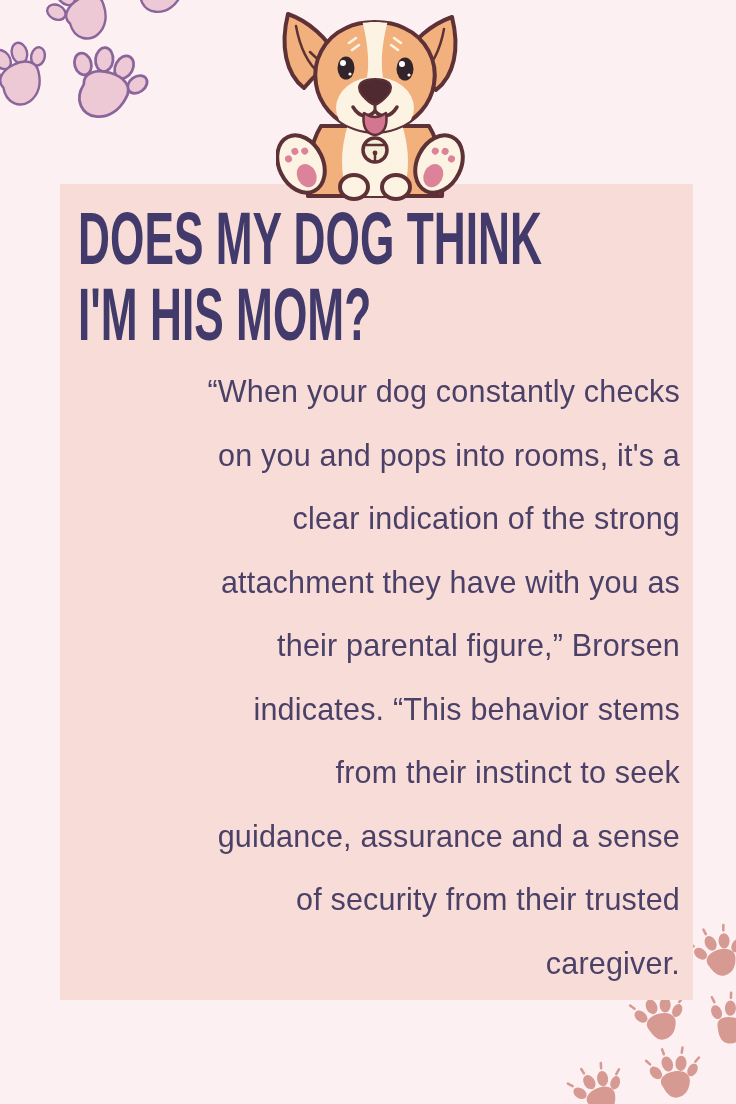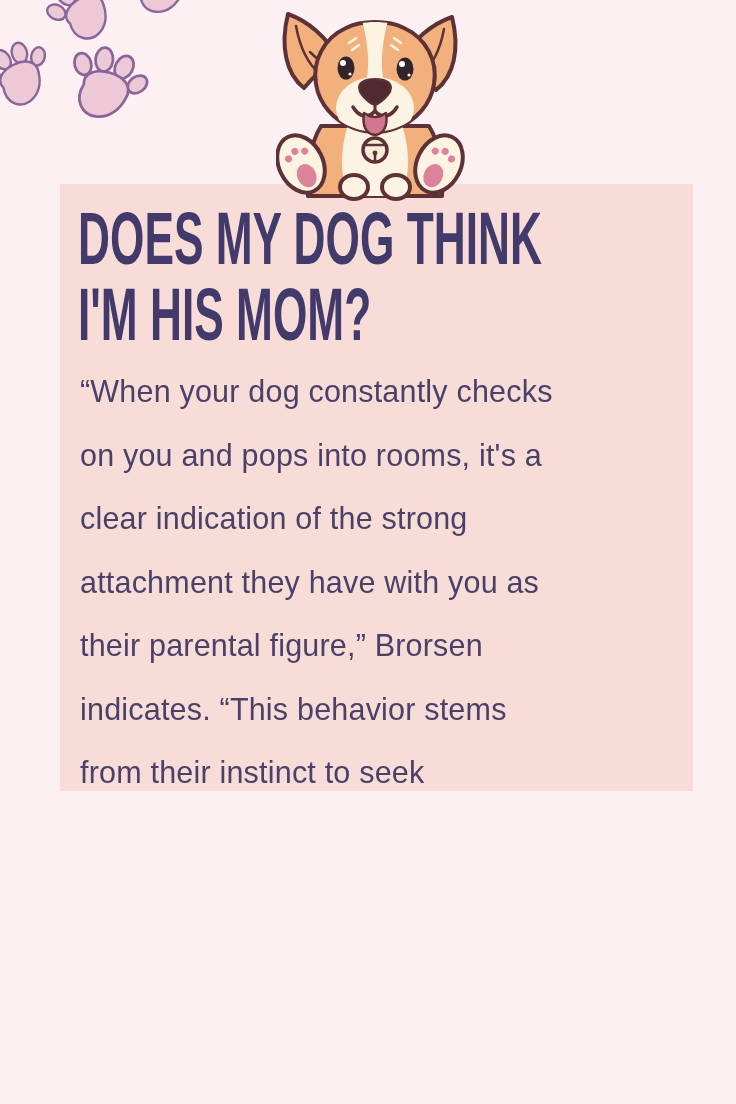--- a/index.html
+++ b/index.html
@@ -1,21 +1,21 @@
 <!DOCTYPE html>
 <html><head>
 <meta charset="utf-8">
 <style>
   html,body{margin:0;padding:0;}
   body{
     width:736px;height:1104px;overflow:hidden;position:relative;
     background:#fdf0f2;
     font-family:"Liberation Sans",sans-serif;
   }
-  .poster{position:absolute;inset:0;width:736px;height:791px;overflow:hidden;}
+  .poster{position:absolute;inset:0;width:736px;height:1104px;overflow:hidden;}
   .paw-layer{position:absolute;left:0;top:0;width:736px;height:1104px;z-index:0;}
   .card{
     position:absolute;left:60px;top:184px;width:633px;height:816px;
     background:#f8dcd7;z-index:1;
   }
   .title{
     position:absolute;left:18px;top:16px;margin:0;
     width:820px;
     font-family:"Liberation Sans",sans-serif;
     font-weight:bold;
@@ -26,20 +26,21 @@
     transform-origin:0 0;
     letter-spacing:0px;
   }
   .quote{
     position:absolute;left:20px;top:176px;margin:0;
     width:600px;
     font-size:30.5px;line-height:63.5px;
     color:#4b4168;
     white-space:pre-line;
     letter-spacing:0.2px;
+    text-align:right;
   }
   .corgi{position:absolute;left:276px;top:6px;width:190px;height:195px;z-index:2;}
 </style>
 </head>
 <body>
 
 <div class="poster">
 
   <svg class="paw-layer" width="736" height="1104" viewBox="0 0 736 1104" aria-hidden="true">
     <defs>

